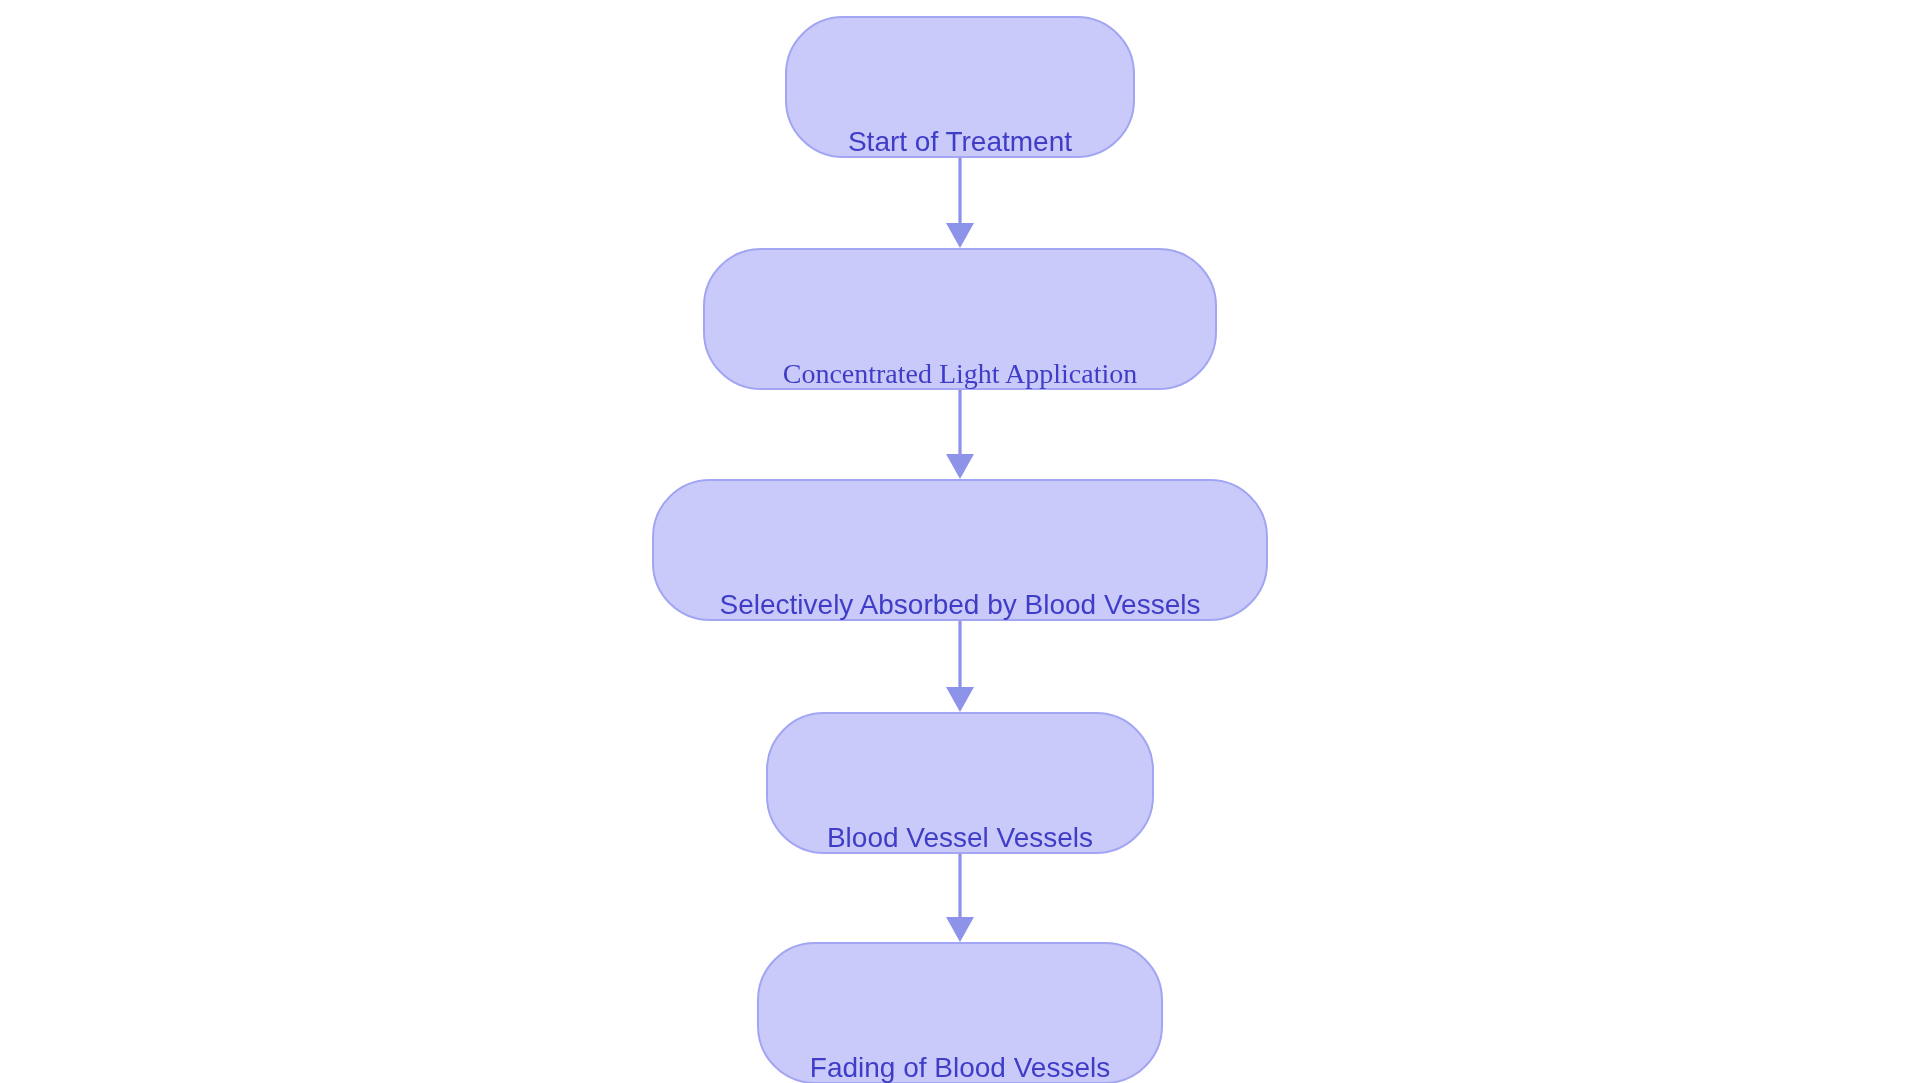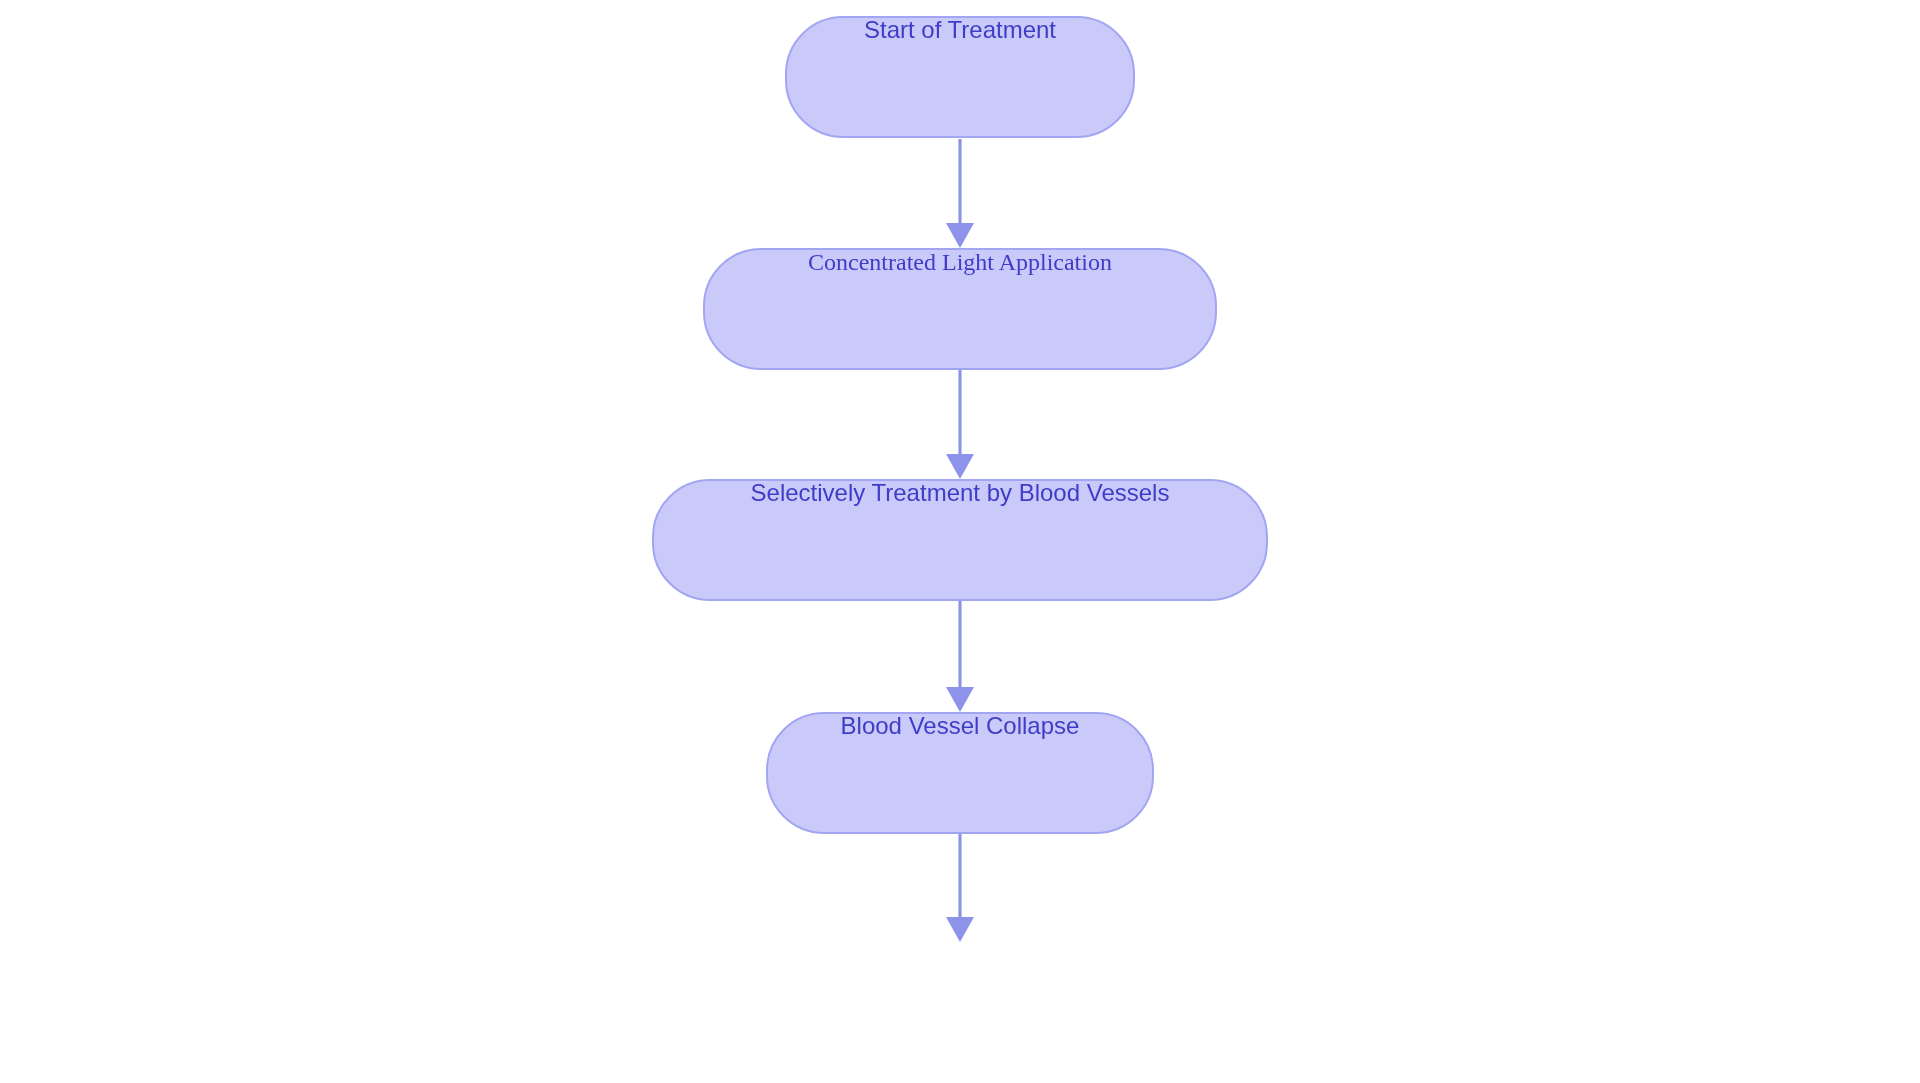--- a/index.html
+++ b/index.html
@@ -33,29 +33,29 @@
   }
   .edges line {
     stroke: var(--arrow);
     stroke-width: 3.2;
   }
   .edges polygon {
     fill: var(--arrow);
   }
   .node {
     position: absolute;
-    height: 122px;
+    height: 142px;
     border-radius: 58px;
     background: var(--node-fill);
     border: 2px solid var(--node-border);
     color: var(--node-text);
     display: flex;
-    align-items: flex-start;
+    align-items: flex-end;
     justify-content: center;
-    font-size: 24px;
+    font-size: 28px;
     line-height: 1;
     white-space: nowrap;
     text-align: center;
   }
   .n1 { left: 785px; top: 16px;  width: 350px; }
   .n2 { left: 703px; top: 248px; width: 514px; font-family: Liberation Serif, serif; }
   .n3 { left: 652px; top: 479px; width: 616px; }
   .n4 { left: 766px; top: 712px; width: 388px; }
   .n5 { left: 757px; top: 942px; width: 406px; }
 </style>
@@ -85,21 +85,24 @@
 
   <div class="node n1">
     <span>Start of Treatment</span>
   </div>
 
   <div class="node n2">
     <span>Concentrated Light Application</span>
   </div>
 
   <div class="node n3">
-    <span>Selectively Treatment by Blood Vessels</span>
+    <span>Selectively Absorbed by Blood Vessels</span>
   </div>
 
   <div class="node n4">
-    <span>Blood Vessel Collapse</span>
+    <span>Blood Vessel Vessels</span>
   </div>
 
+  <div class="node n5">
+    <span>Fading of Blood Vessels</span>
+  </div>
 
 </div>
 
 </body></html>

